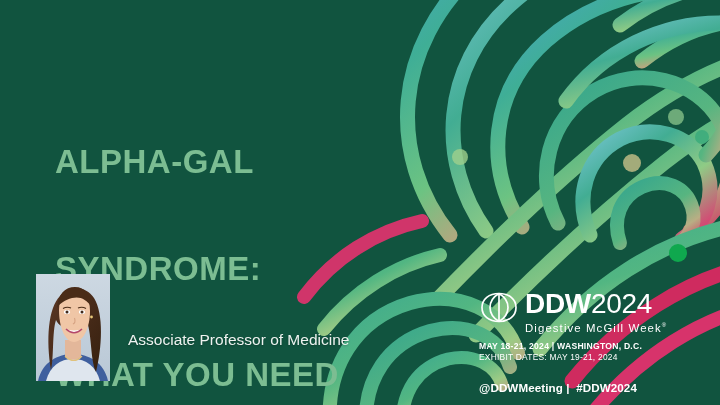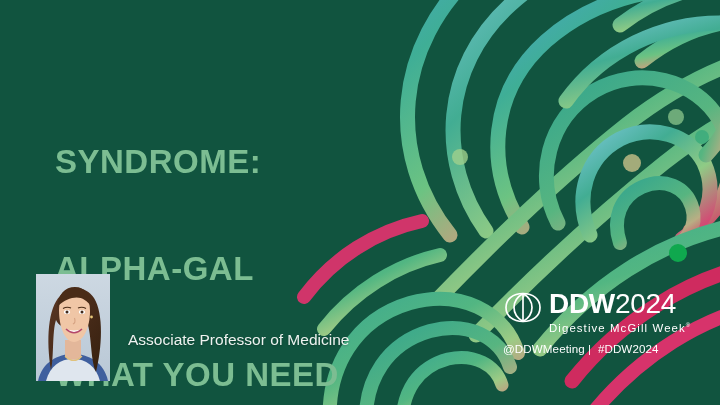--- a/index.html
+++ b/index.html
@@ -39,21 +39,21 @@
   
   #speaker{
     position:absolute; left:128px; top:279px;
     color:#eef3f0; font-size:15.5px; line-height:24.5px;
     text-shadow:0 1px 2px rgba(0,0,0,.25);
     white-space:pre;
   }
   #speaker .sline{display:block;}
 
   
-  #ddw{position:absolute; left:503px; top:290px; width:195px;}
+  #ddw{position:absolute; left:479px; top:290px; width:195px;}
   #ddwtop{display:flex;align-items:flex-start;}
   #ddwmark{width:40px;height:33px;flex:none;margin-right:6px;margin-top:1px;}
   #ddwmark svg{display:block;width:40px;height:33px;}
   #ddwwords{flex:1;}
   #ddwname{
     color:#ffffff; font-size:28px; line-height:27px; font-weight:bold;
     letter-spacing:-0.3px; white-space:pre;
   }
   #ddwname .yr{font-weight:400;}
   #ddwtag{
@@ -64,22 +64,22 @@
   #ddwdates{margin-top:6px;}
   #ddwdates .d1{
     color:#ffffff;font-size:8.6px;font-weight:bold;letter-spacing:.25px;
     line-height:11.5px;white-space:pre;
   }
   #ddwdates .d2{
     color:#ffffff;font-size:8.4px;letter-spacing:.25px;
     line-height:11.5px;white-space:pre;
   }
   #ddwsocial{
-    color:#ffffff;font-size:11.6px;font-weight:normal;letter-spacing:.1px;
-    margin-top:7px;white-space:pre;
+    color:#ffffff;font-size:11.6px;font-weight:bold;letter-spacing:.1px;
+    margin-top:17px;white-space:pre;
   }
 </style>
 </head>
 <body>
 
 <div id="slide">
 
   <div id="fingerprint">
     <svg viewBox="0 0 470 520" xmlns="http://www.w3.org/2000/svg">
       <defs>
@@ -156,22 +156,22 @@
         <circle cx="412" cy="232" r="7" fill="#3dac7c" opacity=".9"></circle>
         <circle cx="342" cy="258" r="9" fill="#c8c08a" opacity=".8"></circle>
         <circle cx="170" cy="252" r="8" fill="#9fd08c" opacity=".8"></circle>
         <circle cx="388" cy="348" r="9" fill="#0fa84e"></circle>
         <circle cx="448" cy="352" r="8" fill="#d0306a" opacity=".9"></circle>
       </g>
     </svg>
   </div>
 
   <div id="title">
+    <span class="tline">ALPHA-GAL</span>
     <span class="tline">SYNDROME:</span>
-    <span class="tline">ALPHA-GAL</span>
     <span class="tline">WHAT YOU NEED</span>
     
   </div>
 
   <div id="photo">
     <svg viewBox="0 0 74 107" xmlns="http://www.w3.org/2000/svg">
       <defs>
         <linearGradient id="bg" x1="0" y1="0" x2="0" y2="1">
           <stop offset="0" stop-color="#cdd8e2"></stop>
           <stop offset="1" stop-color="#b9c8d6"></stop>
@@ -232,17 +232,21 @@
             <line x1="20" y1="2.5" x2="20" y2="30.5"></line>
           </g>
         </svg>
       </div>
       <div id="ddwwords">
         <div id="ddwname"><span>DDW</span><span class="yr">2024</span></div>
         <div id="ddwtag"><span>Digestive McGill Week</span><sup>®</sup></div>
       </div>
     </div>
 
+    <div id="ddwdates">
+      <div class="d1">MAY 18-21, 2024 | WASHINGTON, D.C.</div>
+      <div class="d2">EXHIBIT DATES: MAY 19-21, 2024</div>
+    </div>
 
     <div id="ddwsocial">@DDWMeeting |  #DDW2024</div>
   </div>
 
 </div>
 
 </body></html>

